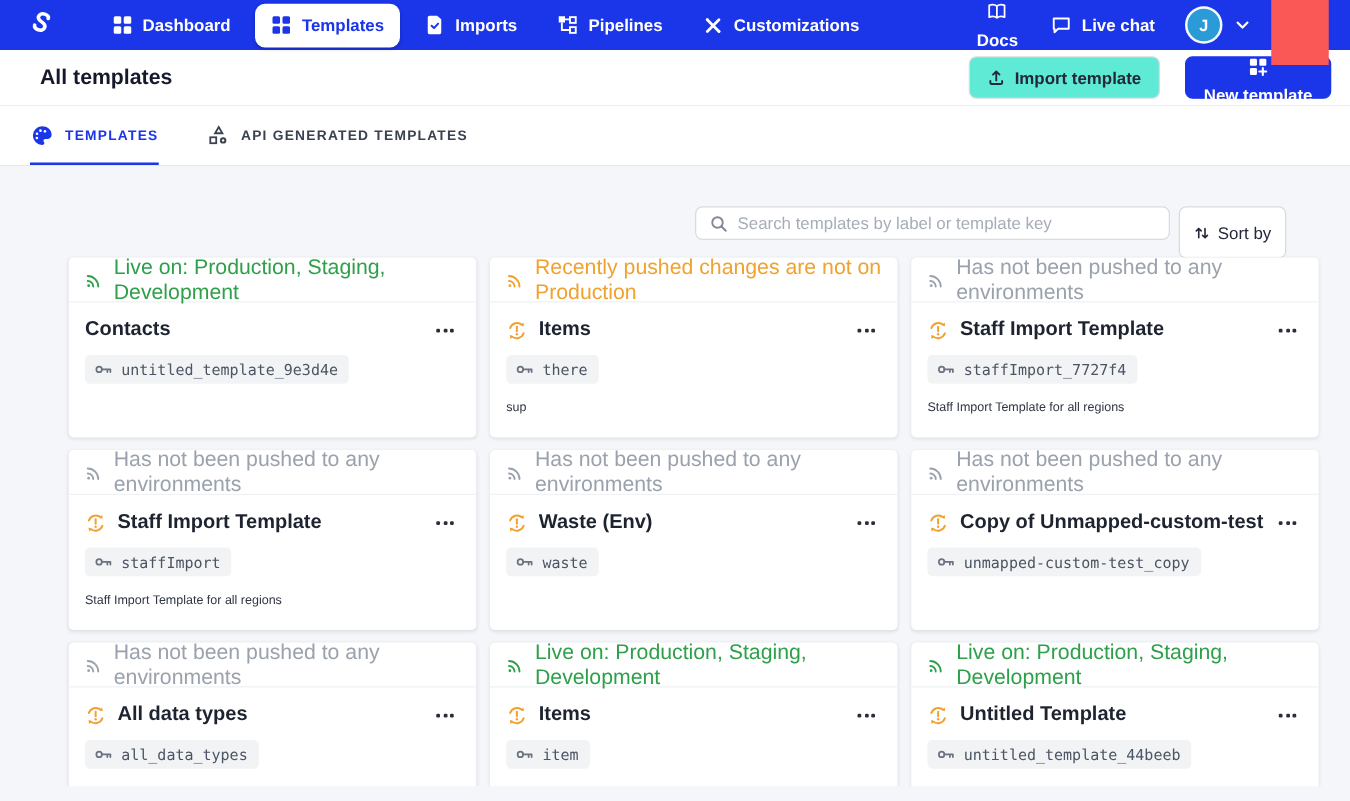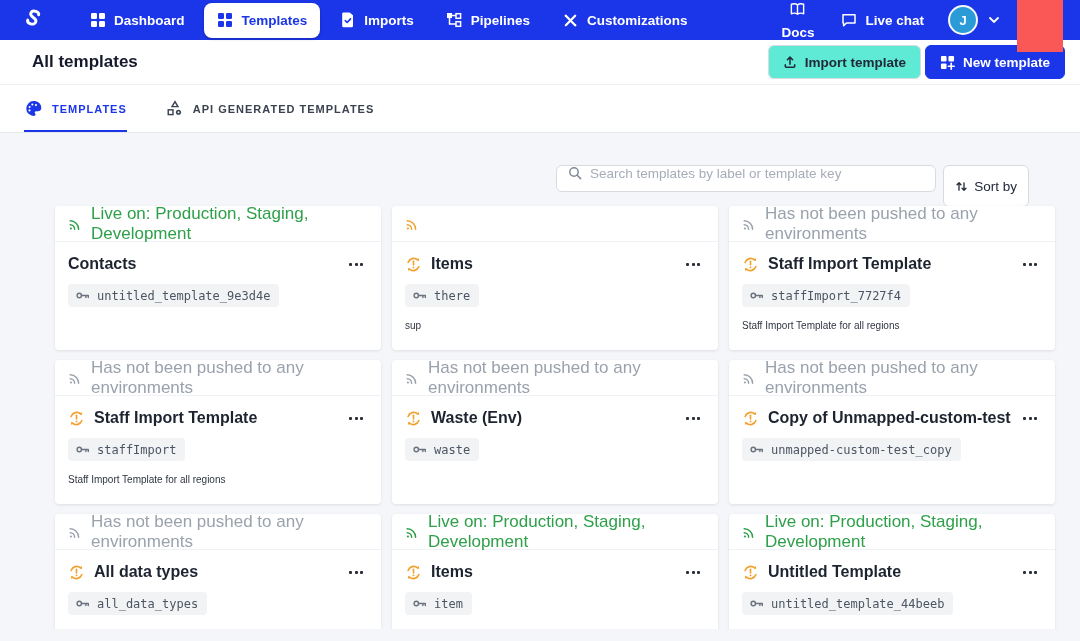--- a/index.html
+++ b/index.html
@@ -21,36 +21,36 @@
   .avatar { width:30px; height:30px; border-radius:50%; background:#2B9BD7; border:2px solid rgba(255,255,255,.95);
             display:flex; align-items:center; justify-content:center; font-size:13px; font-weight:700; color:#fff; }
   .red-block { position:absolute; top:0; right:17px; width:46px; height:52px; background:#FA5757; }
 
   
   .page-header { height:45px; background:#fff; display:flex; align-items:center; padding:0 15px 0 32px;
                  border-bottom:1px solid #EDEEF1; }
   .page-title { font-size:17px; font-weight:700; color:#15192B; flex:1; }
   .btn { display:inline-flex; align-items:center; gap:8px; height:34px; padding:0 14px; border-radius:6px;
          font-size:13.5px; font-weight:600; border:1px solid #D8DBE0; background:#5eead4; color:#23293A; }
-  .btn + .btn { margin-left:4px; }
+  .btn + .btn { margin-left:20px;flex-direction:column; }
   .btn.primary { background:#1B35E8; border-color:#1B35E8; color:#fff; }
 
   
   .tabbar { height:48px; background:#fff; border-bottom:1px solid #E6E8EC; display:flex; align-items:stretch;
             padding:0 0 0 24px; gap:38px; }
   .tab { display:inline-flex; align-items:center; gap:9px; font-size:11px; font-weight:700; letter-spacing:1px;
          color:#3A4250; border-bottom:2px solid transparent; padding-top:2px; }
   .tab.active { color:#1B35E8; border-bottom-color:#1B35E8; }
   .tab .ticon { display:inline-flex; width:19px; height:19px; }
 
   
   .main { position:relative; height:496px; background:#F5F6F9; overflow:hidden; }
   .toolbar { position:absolute; top:32px; left:556px; width:473px; display:flex; gap:7px; }
   .searchbox { flex:1; height:27px; background:#fff; border:1px solid #D8DBE0; border-radius:6px;
-               display:flex; align-items:flex-start; gap:8px; padding:0 11px; color:#9AA2AD; }
+               display:flex; align-items:center; gap:8px; padding:0 11px; color:#9AA2AD; }
   .searchbox input { border:none; outline:none; flex:1; font-size:13.5px; font-family:"Liberation Sans",sans-serif;
                      color:#23293A; background:transparent; }
   .searchbox input::placeholder { color:#A6ADB8; }
   .sortbtn { height:42px; display:inline-flex; align-items:center; gap:6px; padding:0 11px; background:#fff;
              border:1px solid #D8DBE0; border-radius:6px; font-size:13.5px; font-weight:500; color:#23293A; }
 
   .grid { position:absolute; top:73px; left:55px; width:1000px; display:grid;
           grid-template-columns:repeat(3,326px); grid-auto-rows:144px; gap:10px 11px; }
   .card { background:#fff; border-radius:4px; box-shadow:0 1px 3px rgba(16,24,40,.10); overflow:hidden; }
   .card-status { height:36px; display:flex; align-items:center; gap:9px; padding:0 13px;
@@ -272,20 +272,21 @@
 
   <div class="card" data-interactable="true">
     <div class="card-status st-warning" data-interactable="false">
       <span class="icon" data-interactable="false">
         <svg width="14" height="14" viewBox="0 0 14 14" fill="none" stroke="currentColor" stroke-width="1.5" stroke-linecap="round">
           <path d="M2.2 7.8 a4.4 4.4 0 0 1 4.4 4.4"></path>
               <path d="M2.2 3.8 a8.4 8.4 0 0 1 8.4 8.4"></path>
           <circle cx="2.9" cy="11.5" r="1.1" fill="currentColor" stroke="none"></circle>
         </svg>
       </span>
+      <span class="status-text" data-interactable="false">Recently pushed changes are not on Production</span>
     </div>
     <div class="card-body" data-interactable="false">
       <div class="card-title-row">
         <span class="icon-sync" data-interactable="false">
           <svg width="17" height="17" viewBox="0 0 17 17" fill="none" stroke="#F2A12E" stroke-width="1.6" stroke-linecap="round">
             <path d="M3.1 6.4 A5.9 5.9 0 0 1 12.6 3.9"></path>
             <path d="M13.9 10.6 A5.9 5.9 0 0 1 4.4 13.1"></path>
             <path d="M14.2 5 l-0.5 -3.1 -2.4 2 z" fill="#F2A12E" stroke="none"></path>
             <path d="M2.8 12 l0.5 3.1 2.4 -2 z" fill="#F2A12E" stroke="none"></path>
             <path d="M8.5 5.3 V9"></path>

